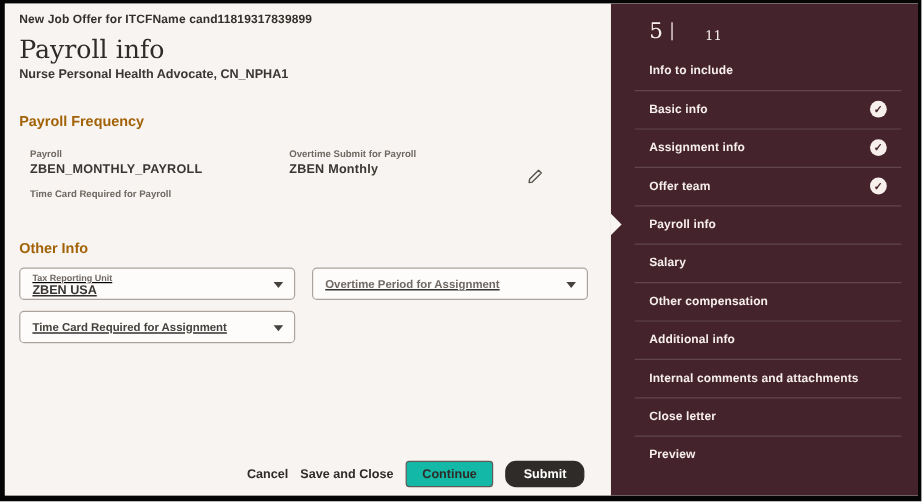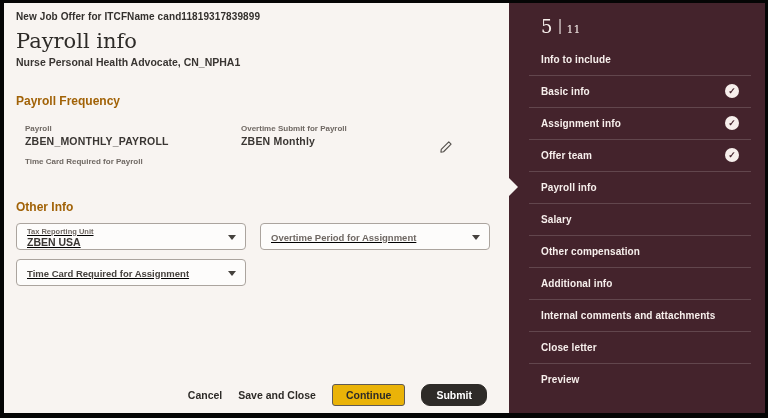--- a/index.html
+++ b/index.html
@@ -71,27 +71,27 @@
     border-left: 4px solid transparent;
     border-right: 4px solid transparent;
     border-top: 5px solid #45413d;
   }
 
   
   .footer {
     position: absolute;
     left: 0; right: 0; bottom: 7px;
     display: flex; align-items: center; justify-content: flex-end;
-    gap: 16px;
+    gap: 10px;
     padding-right: 22px;
   }
   .txt-btn { font-size: 10.5px; font-weight: bold; color: #2e2b28; cursor: pointer; }
   .btn-outline {
     font-size: 10.5px; font-weight: bold; color: #2e2b28;
-    background: #eab308;
+    background: #14b8a6;
     border: 1.5px solid #5f5a56; border-radius: 3px;
     padding: 4px 13px;
     cursor: pointer;
   }
   .btn-solid {
     font-size: 10.5px; font-weight: bold; color: #ffffff;
     background: #2e2b28;
     border: 1.5px solid #2e2b28; border-radius: 9px;
     padding: 4px 14px;
     cursor: pointer;
@@ -106,21 +106,21 @@
   }
   .steps {
     font-family: "DejaVu Serif", "Liberation Serif", serif;
     padding-left: 32px;
     height: 30px;
     display: flex; align-items: center;
     color: #f7efec;
   }
   .step-current { font-size: 18px; }
   .step-sep { font-size: 15px; margin: 0 4px 0 5px; opacity: .85; font-weight: 100; position: relative; top: -1px;}
-  .step-total { font-size: 11px; position: relative; top: 3px; }
+  .step-total { font-size: 11px; position: relative; top: 3px; margin-left: 21px; }
 
   .sb-list { margin-top: 2px; }
   .sb-item {
     height: 32px;
     display: flex; align-items: center;
     padding: 0 26px 0 32px;
     position: relative;
     cursor: pointer;
   }
   .sb-item + .sb-item::before {

